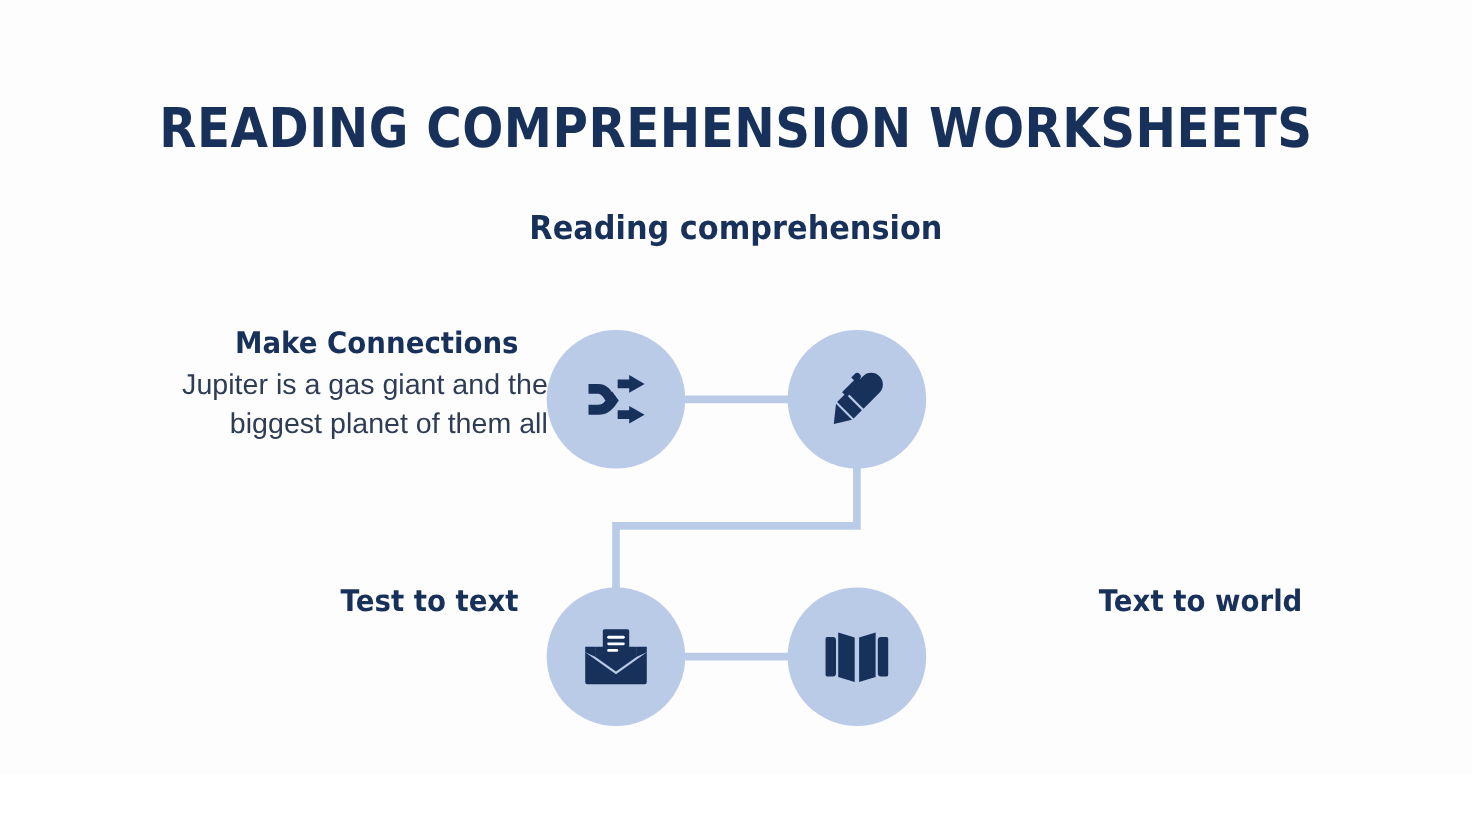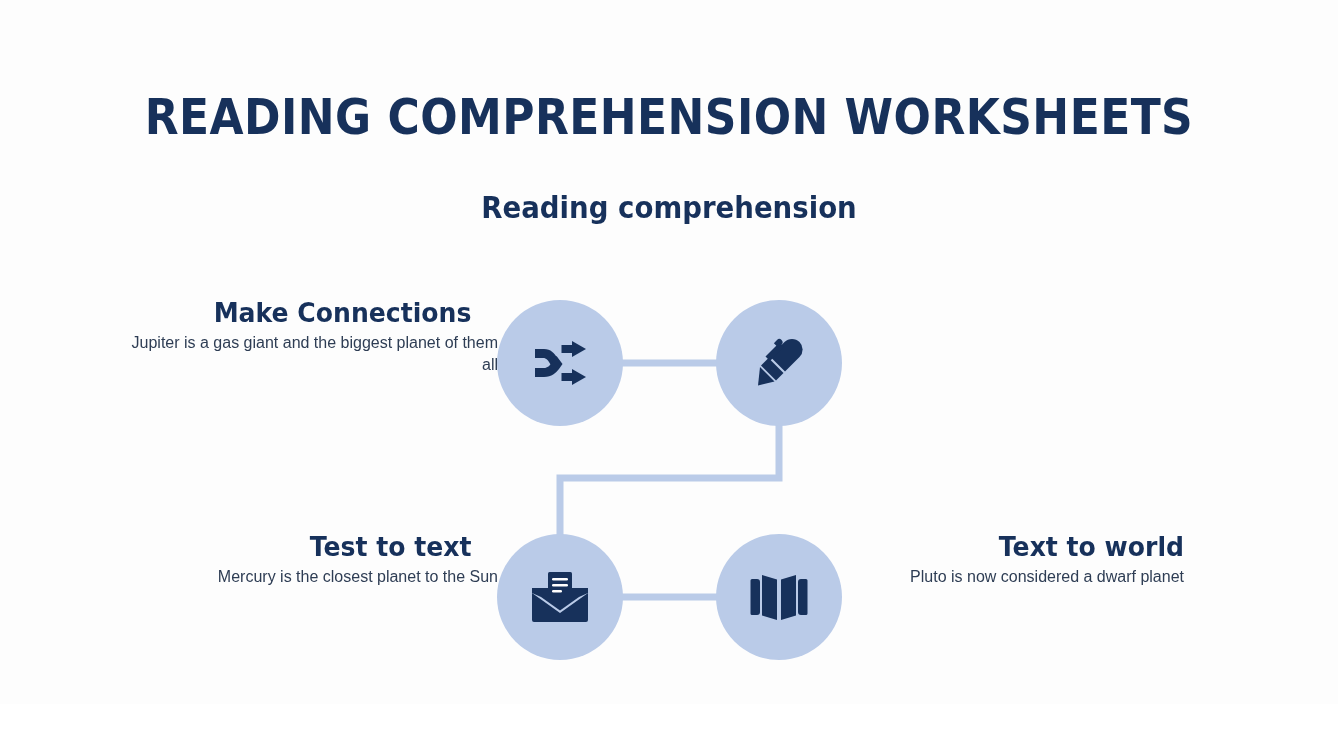--- a/index.html
+++ b/index.html
@@ -92,21 +92,21 @@
     font-weight: 700;
     font-size: 27px;
     line-height: 1.15;
     color: #17315b;
     transform: scaleX(0.93);
   }
   .block p {
     margin: 0;
     font-family: "Liberation Sans", sans-serif;
     font-weight: 400;
-    font-size: 16px;
+    font-size: 26px;
     line-height: 1.38;
     color: #2e3d54;
   }
 
   .block-left  { text-align: right; }
   .block-right { text-align: right; }
   .block-left h3  { transform-origin: left center; }
   .block-right h3 { transform-origin: right center; }
 
   .block-tl { left: 118px; top: 297px; }
@@ -206,21 +206,19 @@
   </div>
 
   <div class="block block-left block-tl">
     <h3>Make Connections</h3>
     <p>Jupiter is a gas giant and the biggest planet of them all</p>
   </div>
 
 
   <div class="block block-left block-bl">
     <h3>Test to text</h3>
-    <p>Mercury is the closest planet to the Sun</p>
   </div>
 
   <div class="block block-right block-br">
     <h3>Text to world</h3>
-    <p>Pluto is now considered a dwarf planet</p>
   </div>
 
 </div>
 
 </body></html>

